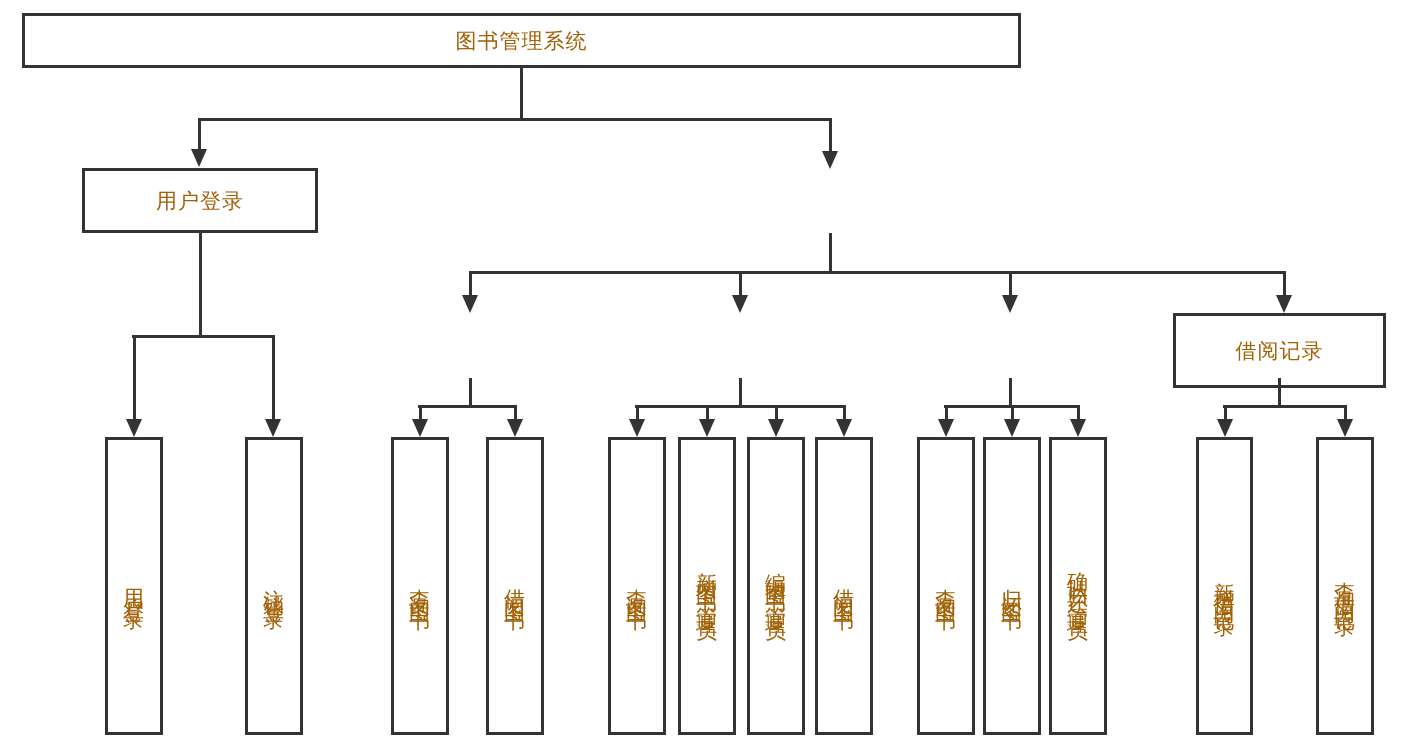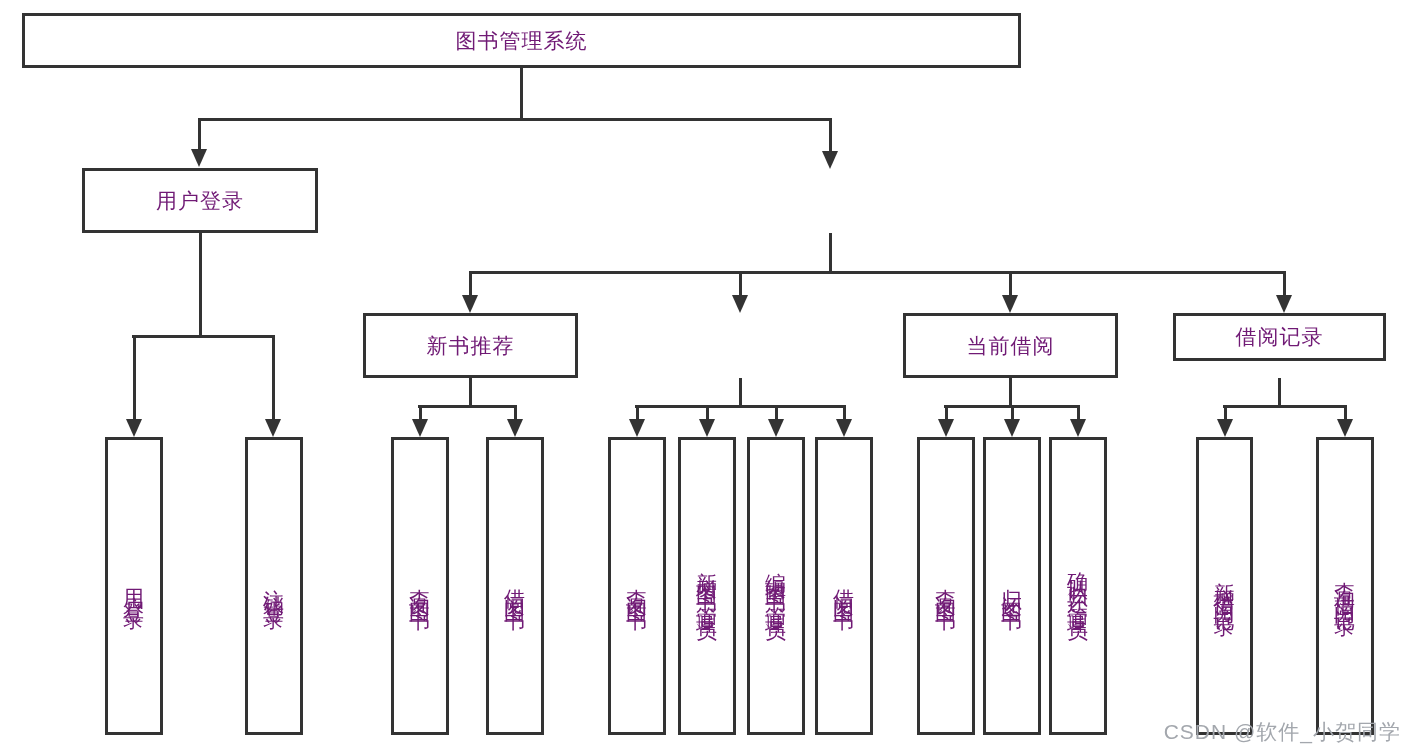--- a/index.html
+++ b/index.html
@@ -14,21 +14,21 @@
     position:absolute;
     box-sizing:border-box;
     border:3px solid #333333;
     background:#ffffff;
     display:flex;
     align-items:center;
     justify-content:center;
   }
   .node .label{
     font-size:21px;
-    color:#701a75;
+    color:#a16207;
     letter-spacing:1px;
     white-space:nowrap;
   }
   .node.leaf .label{
     writing-mode:vertical-rl;
     text-orientation:mixed;
     font-size:21px;
     letter-spacing:7px;
     line-height:1;
     white-space:normal;
@@ -62,27 +62,21 @@
 <div id="canvas">
 
   <div class="node root" style="left:22px;top:13px;width:999px;height:55px;">
     <span class="label">图书管理系统</span>
   </div>
 
   <div class="node" style="left:82px;top:168px;width:236px;height:65px;">
     <span class="label">用户登录</span>
   </div>
 
-  <div class="node" style="left:363px;top:313px;width:215px;height:65px;">
-    <span class="label">新书推荐</span>
-  </div>
-  <div class="node" style="left:903px;top:313px;width:215px;height:65px;">
-    <span class="label">当前借阅</span>
-  </div>
-  <div class="node" style="left:1173px;top:313px;width:213px;height:48px;">
+  <div class="node" style="left:1173px;top:313px;width:213px;height:75px;">
     <span class="label">借阅记录</span>
   </div>
 
   <div class="node leaf" style="left:105px;top:437px;width:58px;height:298px;">
     <span class="label">用户登录</span>
   </div>
   <div class="node leaf" style="left:245px;top:437px;width:58px;height:298px;">
     <span class="label">注销登录</span>
   </div>
 
@@ -156,15 +150,14 @@
   <div class="hline" style="left:944px;top:405px;width:136px;"></div>
   <div class="drop" style="left:946px;top:405px;height:14px;"></div>
   <div class="drop" style="left:1012px;top:405px;height:14px;"></div>
   <div class="drop" style="left:1078px;top:405px;height:14px;"></div>
 
   <div class="vline" style="left:1278px;top:378px;height:30px;"></div>
   <div class="hline" style="left:1223px;top:405px;width:124px;"></div>
   <div class="drop" style="left:1225px;top:405px;height:14px;"></div>
   <div class="drop" style="left:1345px;top:405px;height:14px;"></div>
 
-  <div class="watermark">CSDN @软件_小贺同学</div>
 
 </div>
 
 </body></html>

